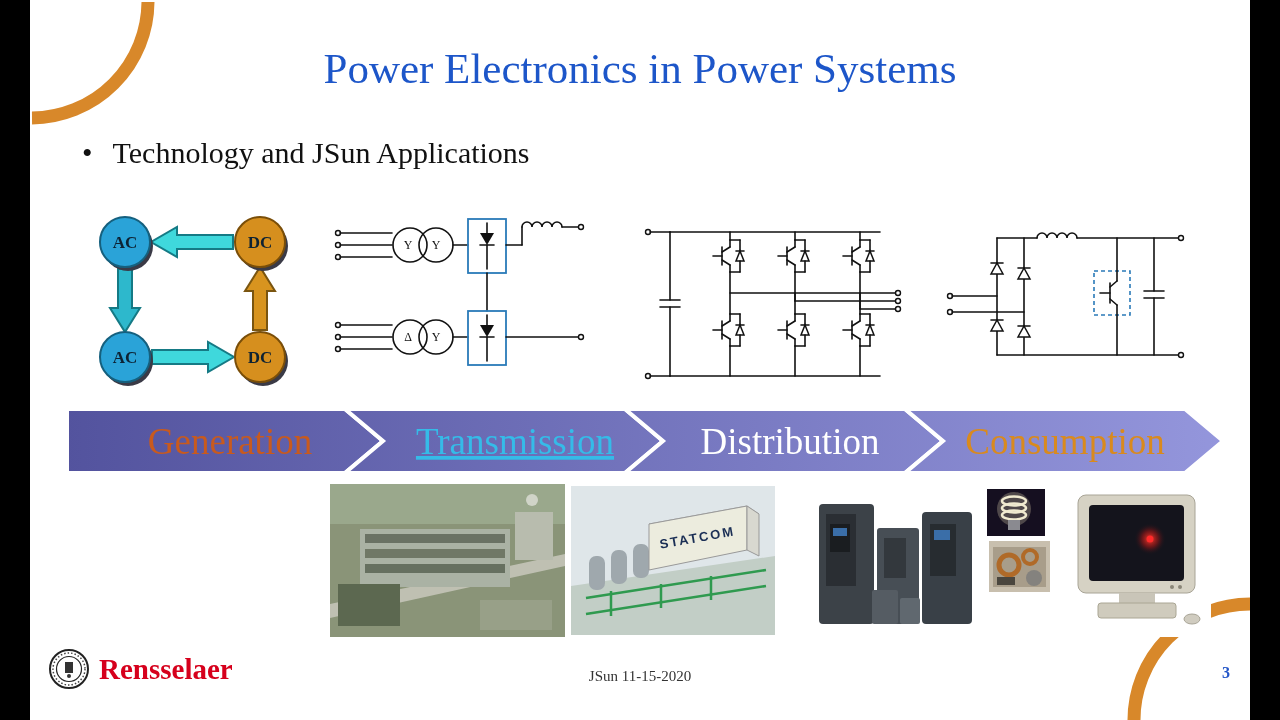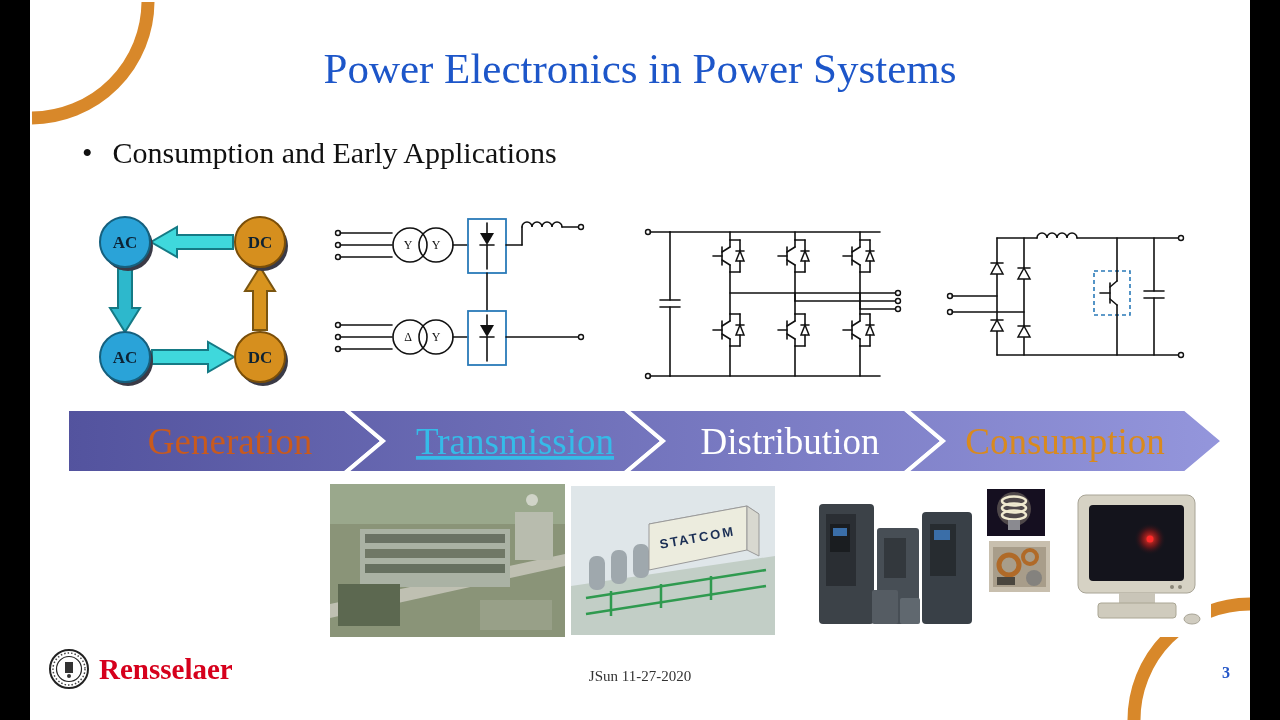--- a/index.html
+++ b/index.html
@@ -44,21 +44,21 @@
 
     <svg class="corner tl" width="125" height="125" viewBox="0 0 125 125">
       <path d="M 118 2 A 117 117 0 0 1 2 118" fill="none" stroke="#d8882a" stroke-width="13"></path>
     </svg>
     <svg class="corner br" width="125" height="125" viewBox="0 0 125 125">
       <path d="M 9 125 A 116 116 0 0 1 125 9" fill="none" stroke="#d8882a" stroke-width="13"></path>
     </svg>
 
     <div class="title">Power Electronics in Power Systems</div>
     <div class="bullet">
-      <span class="marker">•</span><span>Consumption and Early Applications</span>
+      <span class="marker">•</span><span>Technology and JSun Applications</span>
     </div>
 
     <svg class="abs" style="left:55px;top:202px" width="215" height="195" viewBox="0 0 215 195">
       <g>
         <polygon points="148,33 92,33 92,25 66,40 92,55 92,47 148,47" fill="#3fd8dc" stroke="#157a85" stroke-width="2"></polygon>
         <polygon points="33,67 33,106 25,106 40,130 55,106 47,106 47,67" fill="#2db8cc" stroke="#157a85" stroke-width="2"></polygon>
         <polygon points="67,148 123,148 123,140 149,155 123,170 123,162 67,162" fill="#3fd8dc" stroke="#157a85" stroke-width="2"></polygon>
         <polygon points="168,128 168,89 160,89 175,65 190,89 182,89 182,128" fill="#d8941f" stroke="#7a5510" stroke-width="2"></polygon>
       </g>
       <g>
@@ -332,17 +332,17 @@
     <div class="footer-logo">
       <svg width="42" height="42" viewBox="0 0 42 42">
         <circle cx="21" cy="21" r="19" fill="#fff" stroke="#222" stroke-width="2"></circle>
         <circle cx="21" cy="21" r="16" fill="none" stroke="#444" stroke-width="1.5" stroke-dasharray="1.5 2"></circle>
         <circle cx="21" cy="21" r="12.5" fill="none" stroke="#222" stroke-width="1.2"></circle>
         <rect x="17" y="14" width="8" height="11" fill="#333"></rect>
         <circle cx="21" cy="28" r="2" fill="#333"></circle>
       </svg>
       <span class="wordmark">Rensselaer</span>
     </div>
-    <div class="credit">JSun 11-27-2020</div>
+    <div class="credit">JSun 11-15-2020</div>
     <div class="pagenum">3</div>
 
   </div>
 </div>
 
 </body></html>

